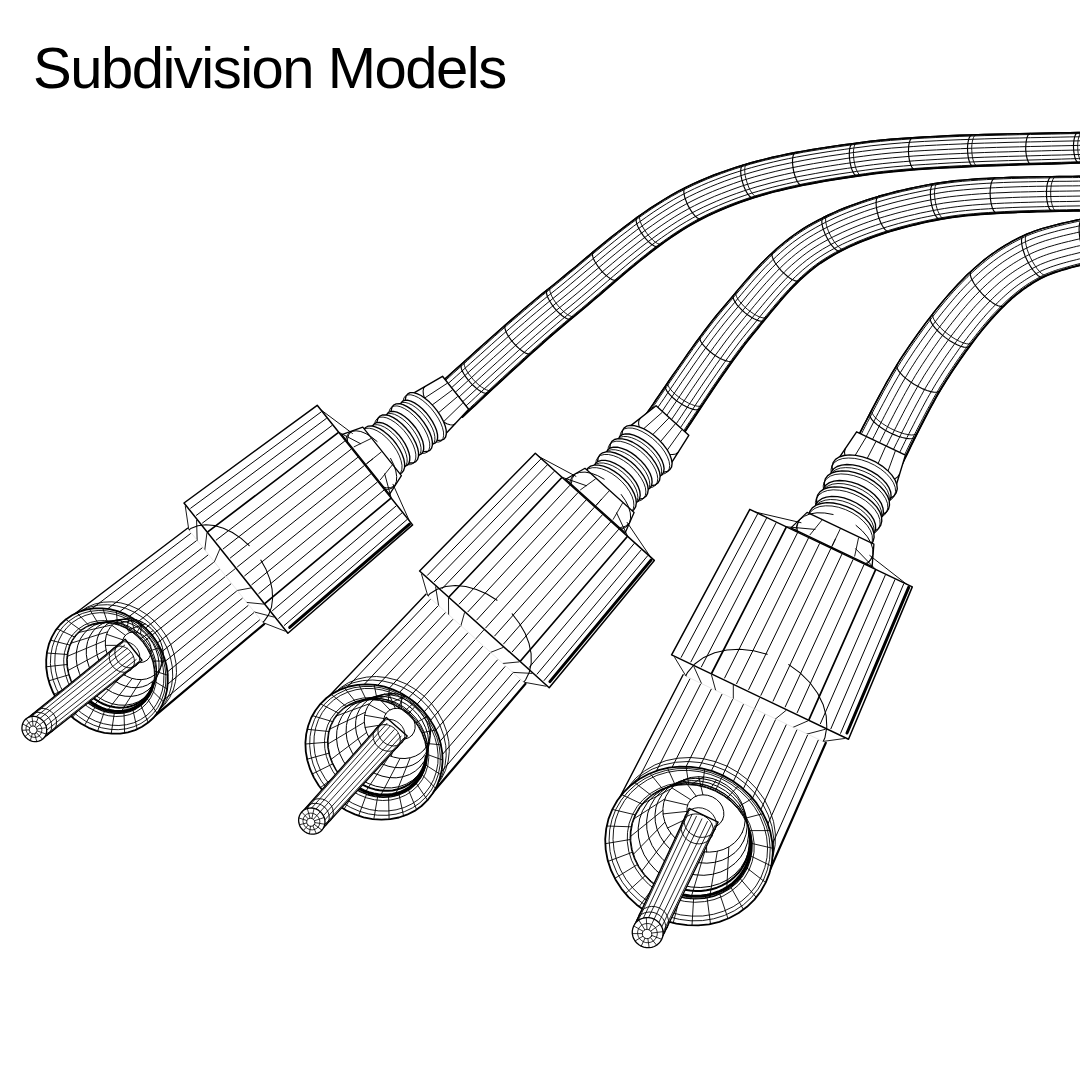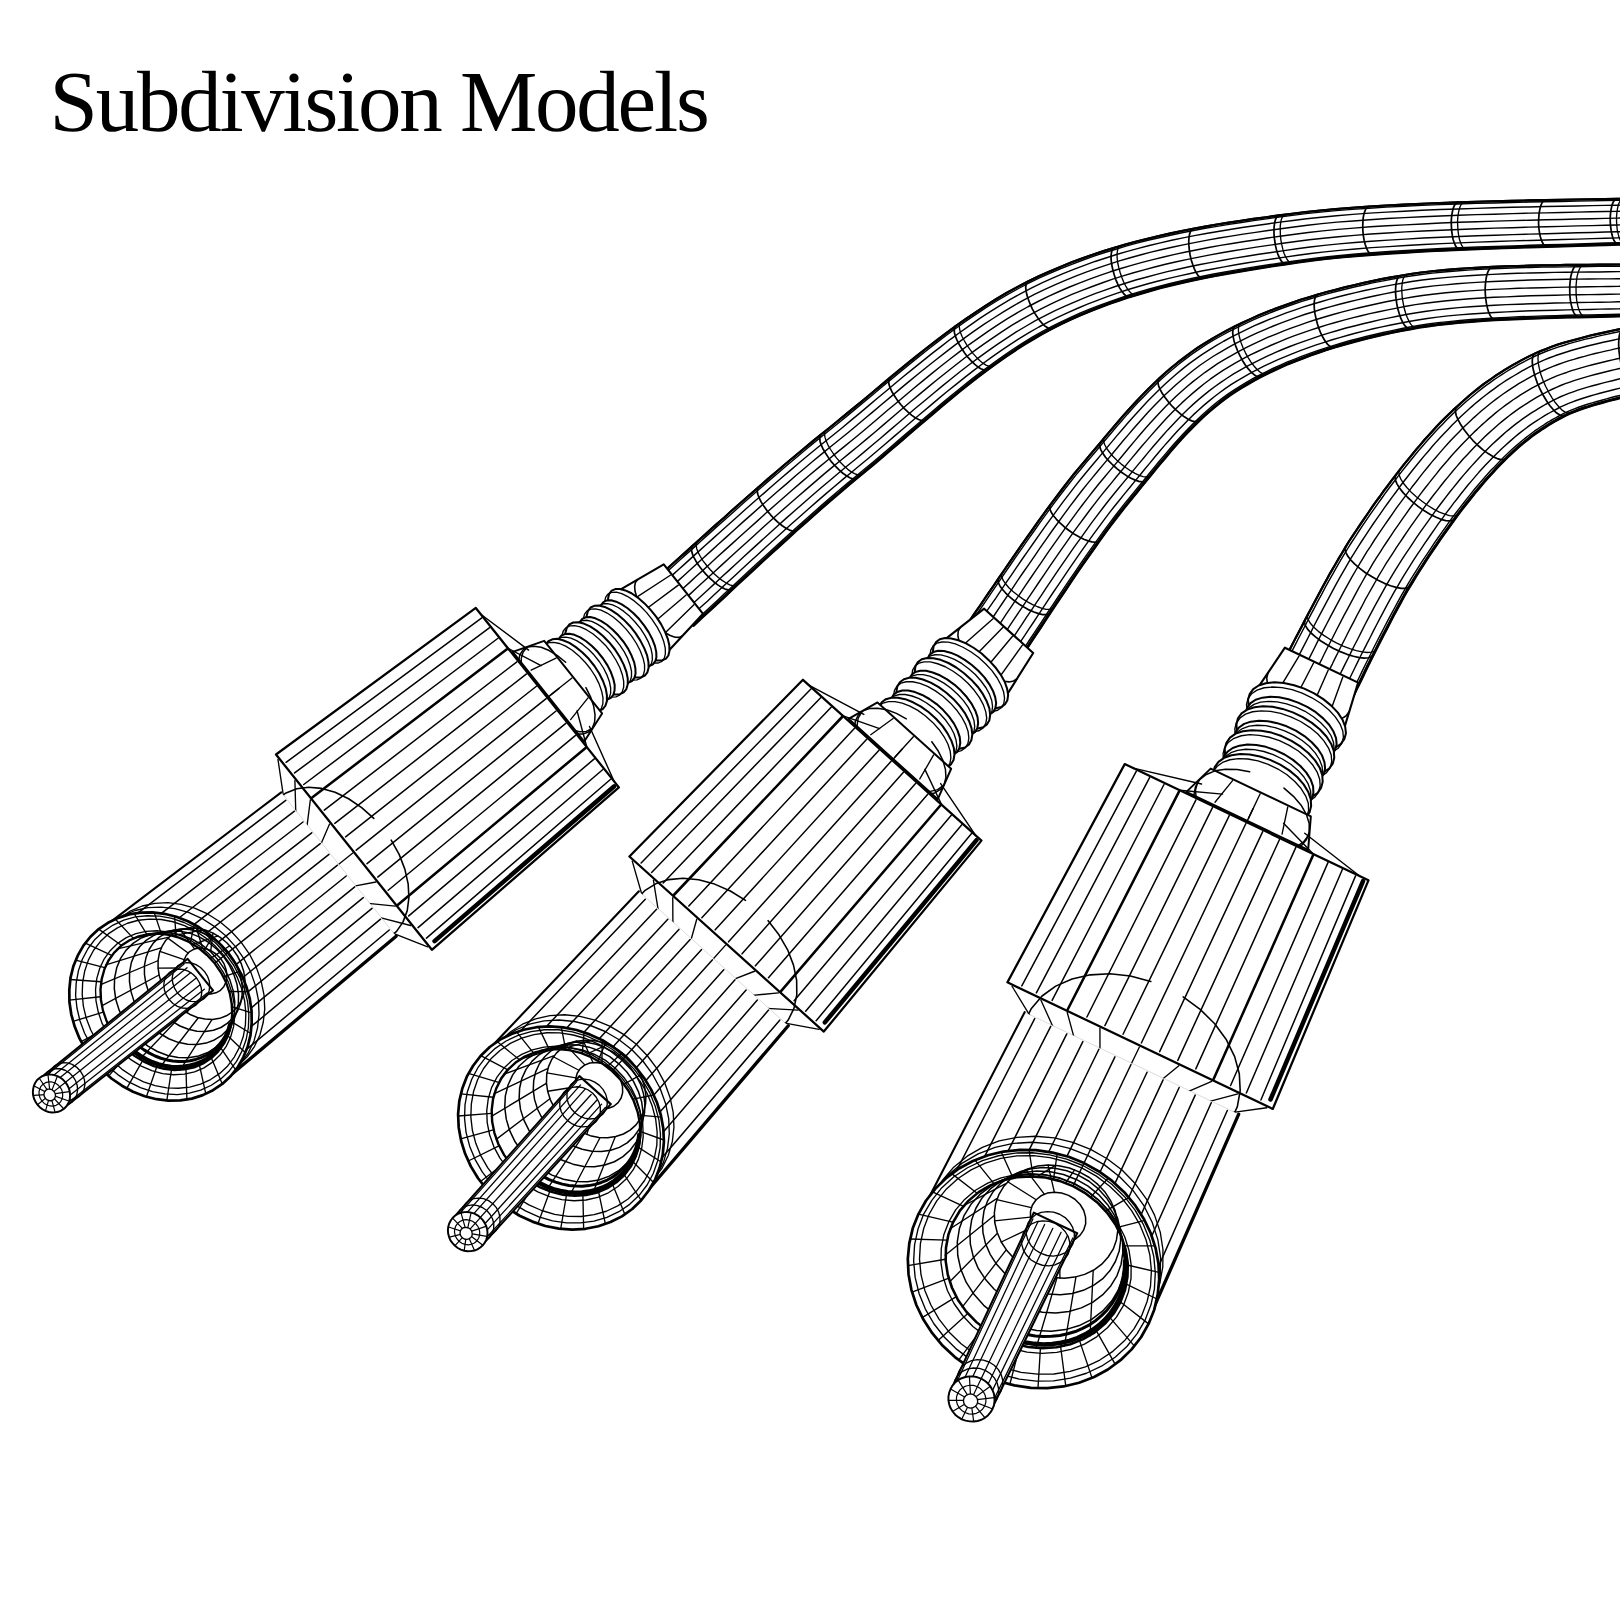--- a/index.html
+++ b/index.html
@@ -1,17 +1,17 @@
 <!DOCTYPE html>
 <html><head>
 <meta charset="utf-8">
 <style>
   html,body{margin:0;padding:0;background:#ffffff;}
   #stage{position:relative;width:1080px;height:1080px;background:#ffffff;overflow:hidden;
-         font-family:Liberation Serif, serif;}
+         font-family:Liberation Sans, sans-serif;}
   #page-title{position:absolute;left:33px;top:34px;font-size:58px;letter-spacing:-1.5px;
               color:#000;font-weight:400;white-space:nowrap;}
   #wire{position:absolute;left:0;top:0;}
 </style>
 </head>
 <body>
 
 <div id="stage">
   <svg id="wire" width="1080" height="1080" viewBox="0 0 1080 1080">
     <rect id="bg" x="0" y="0" width="1080" height="1080" fill="#ffffff"></rect>

